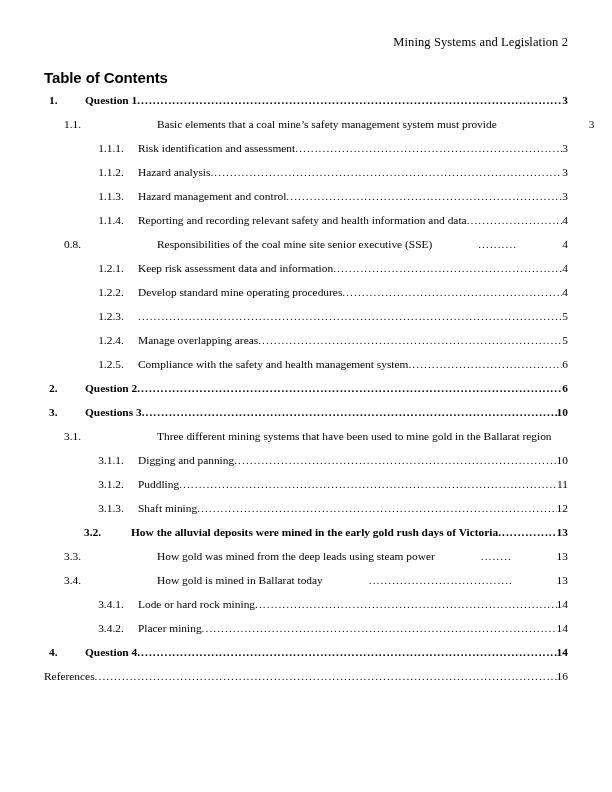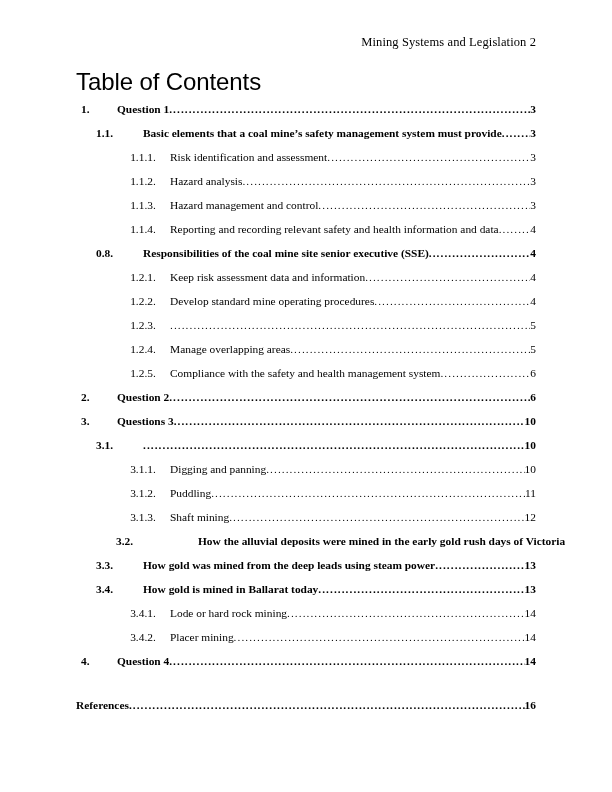--- a/index.html
+++ b/index.html
@@ -13,35 +13,35 @@
     font-family: "Liberation Serif", serif;
     color: #000000;
     position: relative;
     overflow: hidden;
   }
   .page {
     position: relative;
     width: 612px;
     height: 792px;
     box-sizing: border-box;
-    padding: 0 76px;
+    padding: 0 44px;
   }
   .running-header {
     text-align: right;
     font-family: "Liberation Serif", serif;
     font-size: 12.5px;
     line-height: 1;
     padding-top: 36px;
     color: #000000;
     letter-spacing: 0.1px;
   }
   .toc-title {
     font-family: "Liberation Sans", sans-serif;
-    font-weight: normal;
-    font-size: 24px;
+    font-weight: bold;
+    font-size: 15px;
     line-height: 1;
     margin: 21px 0 0 0;
     letter-spacing: -0.1px;
     color: #000000;
   }
   .toc {
     margin-top: 10px;
   }
   .toc-entry {
     display: flex;
@@ -85,45 +85,44 @@
 
   
   .lvl1 {
     font-weight: bold;
     padding-left: 5px;
   }
   .lvl1 .num { width: 36px; }
 
   
   .lvl2 {
-    font-weight: bold;
+    font-weight: normal;
     padding-left: 20px;
+    gap: 46px;
   }
   .lvl2 .num { width: 47px; }
 
   
   .lvl2-deep {
     font-weight: bold;
     padding-left: 40px;
-    gap: 35px;
   }
   .lvl2-deep .num { width: 47px; }
 
   
   .lvl3 {
     font-weight: normal;
     padding-left: 40px;
   }
   .lvl3 .num { width: 54px; text-align: center; }
 
   
   .lvl-ref {
-    font-weight: bold;
+    font-weight: normal;
     padding-left: 0px;
-    margin-top: 20px;
   }
   .lvl-ref .num { width: 0px; }
 </style>
 </head>
 <body>
 
 <div class="page">
 
   <div class="running-header">Mining Systems and Legislation 2</div>
 
@@ -208,20 +207,21 @@
         <span class="pageno">6</span>
       </div>
       <div class="toc-entry lvl1">
         <span class="num">3.</span>
         <span class="label">Questions 3</span>
         <span class="leader"></span>
         <span class="pageno">10</span>
       </div>
       <div class="toc-entry lvl2">
         <span class="num">3.1.</span>
+        <span class="label">Three different mining systems that have been used to mine gold in the Ballarat region</span>
         <span class="leader"></span>
         <span class="pageno">10</span>
       </div>
       <div class="toc-entry lvl3">
         <span class="num">3.1.1.</span>
         <span class="label">Digging and panning</span>
         <span class="leader"></span>
         <span class="pageno">10</span>
       </div>
       <div class="toc-entry lvl3">

